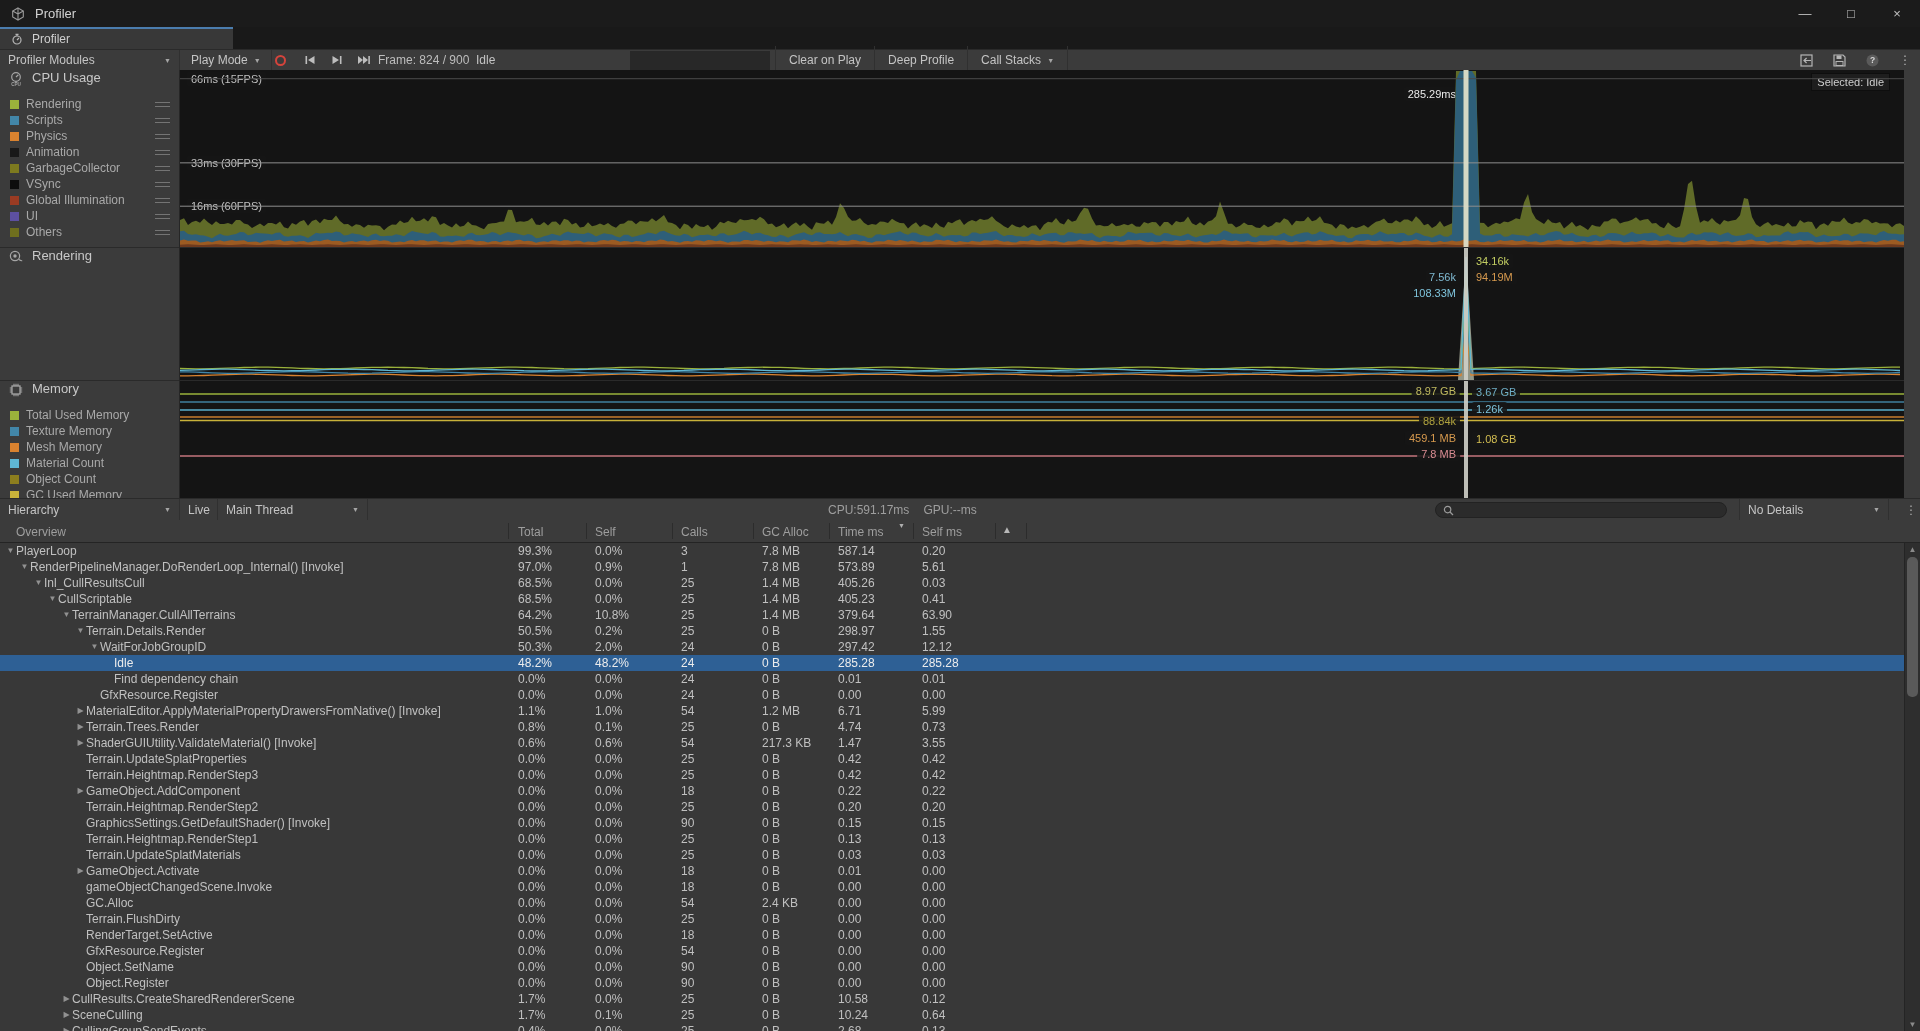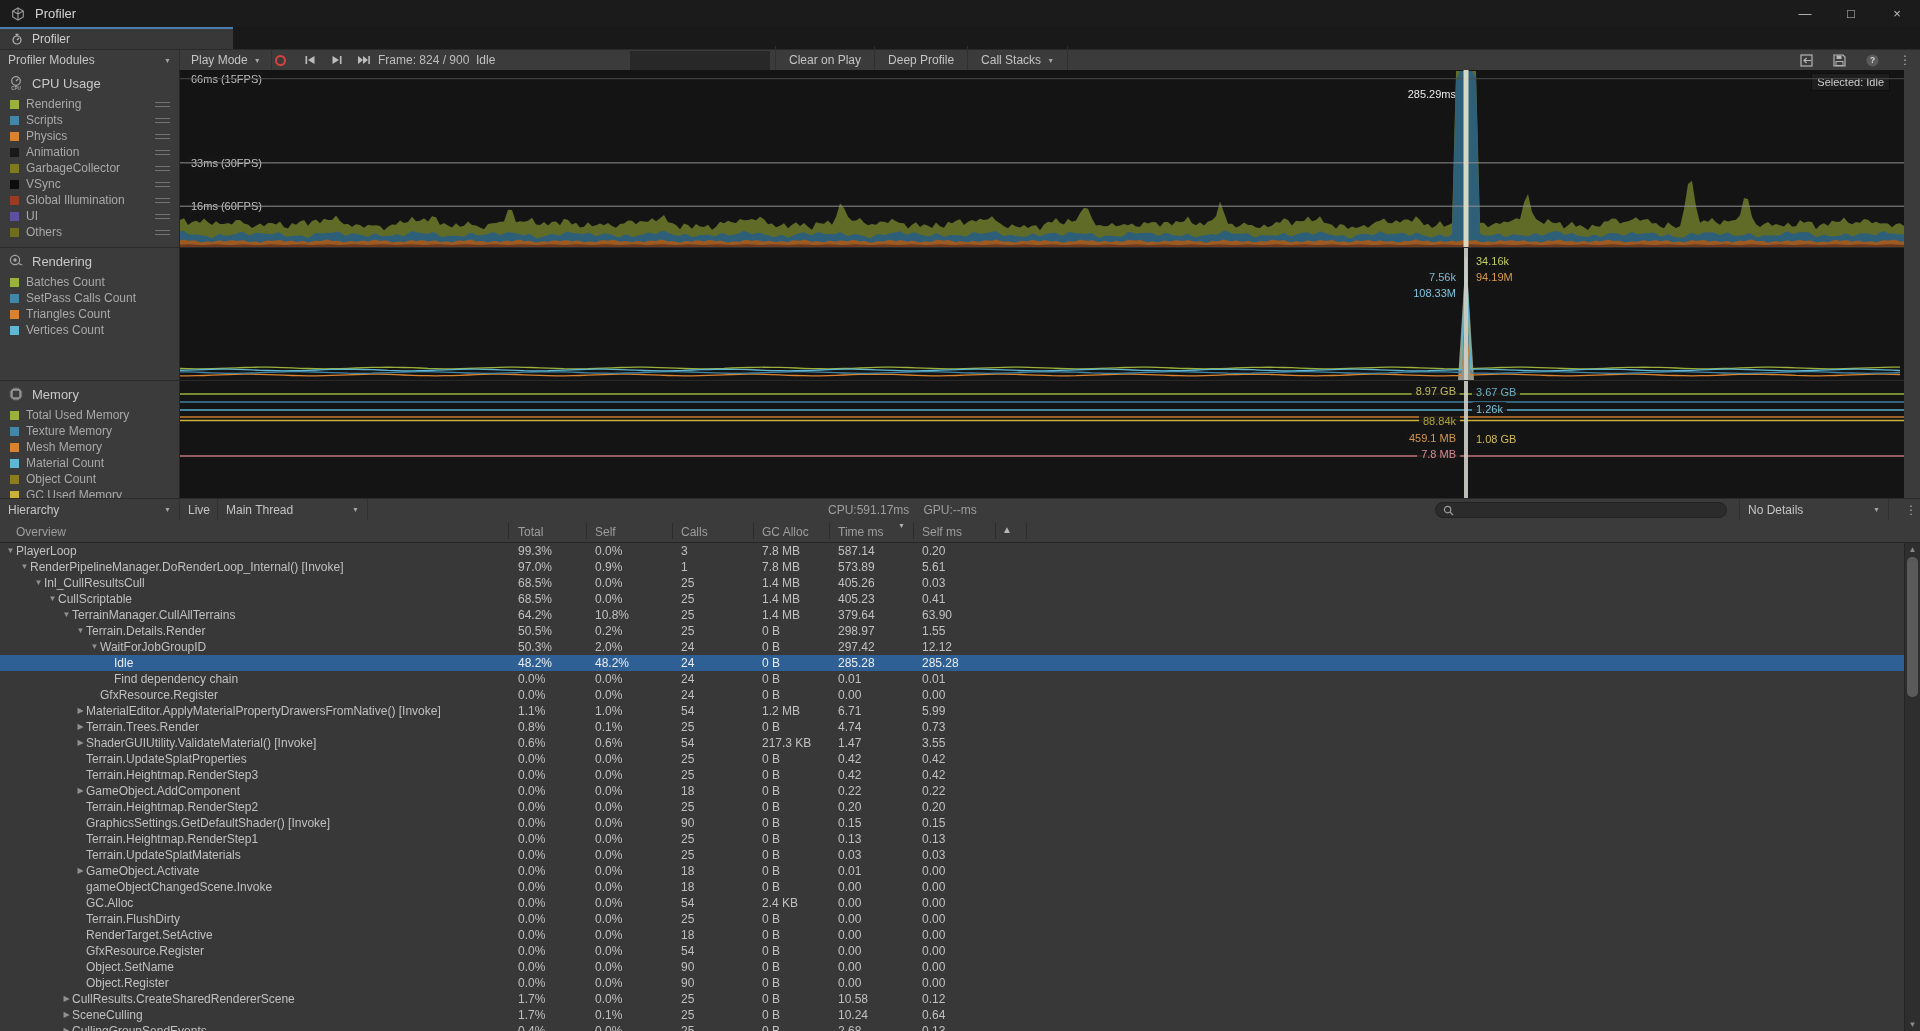--- a/index.html
+++ b/index.html
@@ -33,21 +33,21 @@
   .tb-toggle:last-child { border-right:1px solid #303030; }
   .tb-icons { right:6px; gap:15px; }
   .tool-icon { display:flex; align-items:center; justify-content:center; width:18px; height:18px; }
 
   
   .main { position:absolute; left:0; top:70px; width:1920px; height:428px; background:#3B3B3B; }
   .sidebar { position:absolute; left:0; top:0; width:180px; height:428px; border-right:1px solid #262626; overflow:hidden; }
   .module { overflow:hidden; }
   .module + .module { border-top:1px solid #2A2A2A; }
   .mod-cpu { height:177px; } .mod-render { height:133px; } .mod-mem { height:118px; }
-  .mod-head { height:26px; display:flex; align-items:center; gap:7px; padding:0 7px; font-size:13px; color:#C8C8C8; }
+  .mod-head { height:26px; display:flex; align-items:flex-start; gap:7px; padding:0 7px; font-size:13px; color:#C8C8C8; }
   .leg-item { height:16px; display:flex; align-items:center; gap:7px; padding-left:10px; font-size:12px; color:#A9A9A9; }
   .leg-sq { width:9px; height:9px; flex:0 0 auto; }
   .leg-handle { margin-left:auto; margin-right:9px; width:15px; height:5px; border-top:1px solid #747474; border-bottom:1px solid #747474; }
 
   .charts { position:absolute; left:180px; top:0; width:1724px; height:428px; }
   .chart { position:absolute; left:0; width:1724px; background:#141414; overflow:hidden; }
   #chart-cpu { top:0; height:177px; }
   #chart-render { top:177px; height:133px; border-top:1px solid #2A2A2A; }
   #chart-mem { top:310px; height:118px; border-top:1px solid #2A2A2A; }
   .chart svg { position:absolute; left:0; top:0; }
@@ -248,38 +248,20 @@
       <div class="mod-head">
         <span class="tool-icon">
           <svg width="16" height="16" viewBox="0 0 16 16">
               <circle cx="7" cy="7" r="4.6" fill="none" stroke="#A5A5A5" stroke-width="1.2"></circle>
               <circle cx="7" cy="7" r="1.7" fill="#A5A5A5"></circle>
               <path d="M10.8 10.5c1.5 1 2.6 1.4 3.4 1.2" stroke="#A5A5A5" stroke-width="1.2" fill="none"></path>
             </svg>
         </span>
         <span>Rendering</span>
       </div>
-      <div class="leg-list">
-          <div class="leg-item">
-            <span class="leg-sq" style="background: rgb(154, 178, 59);"></span>
-            <span>Batches Count</span>
-          </div>
-          <div class="leg-item">
-            <span class="leg-sq" style="background: rgb(66, 134, 168);"></span>
-            <span>SetPass Calls Count</span>
-          </div>
-          <div class="leg-item">
-            <span class="leg-sq" style="background: rgb(217, 130, 47);"></span>
-            <span>Triangles Count</span>
-          </div>
-          <div class="leg-item">
-            <span class="leg-sq" style="background: rgb(95, 183, 212);"></span>
-            <span>Vertices Count</span>
-          </div>
-        </div>
     </div>
     <div class="module mod-mem">
       <div class="mod-head">
         <span class="tool-icon">
           <svg width="16" height="16" viewBox="0 0 16 16">
               <rect x="4" y="4" width="8" height="8" fill="none" stroke="#A5A5A5" stroke-width="1.3"></rect>
               <path d="M6 4V1.8M8 4V1.8M10 4V1.8M6 14.2V12M8 14.2V12M10 14.2V12M4 6H1.8M4 8H1.8M4 10H1.8M14.2 6H12M14.2 8H12M14.2 10H12" stroke="#A5A5A5" stroke-width="1.1"></path>
             </svg>
         </span>
         <span>Memory</span>

